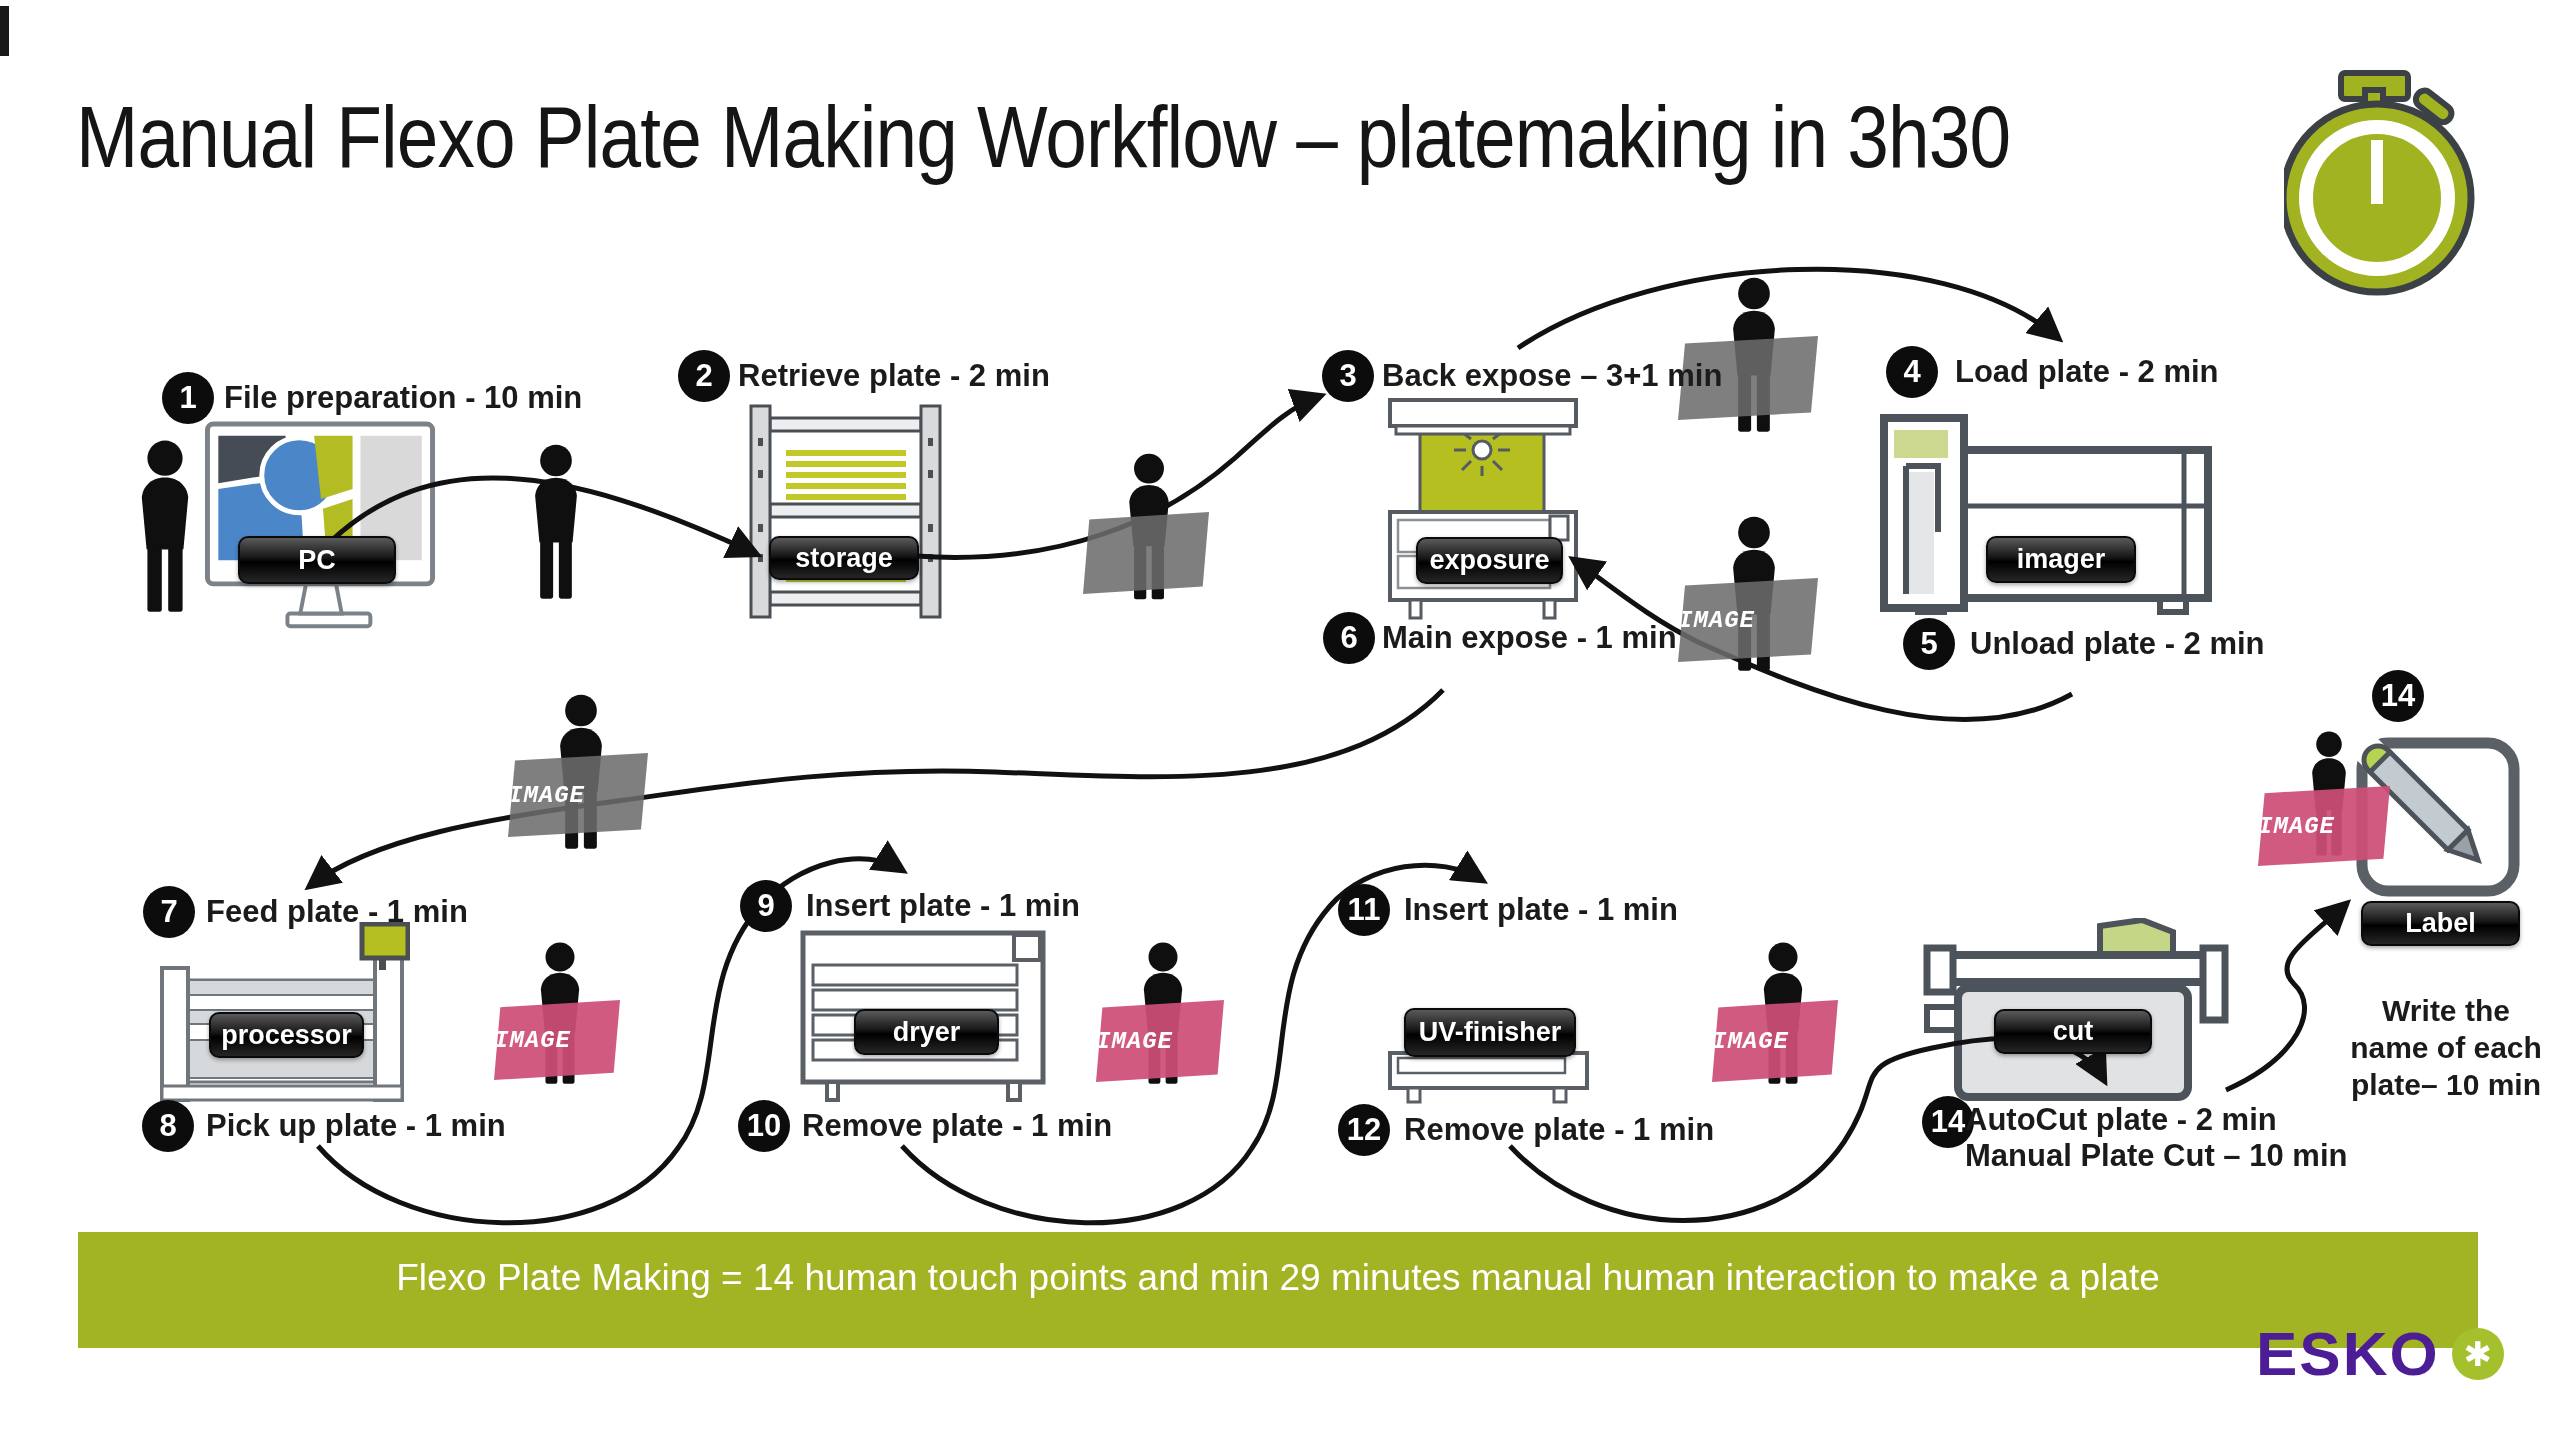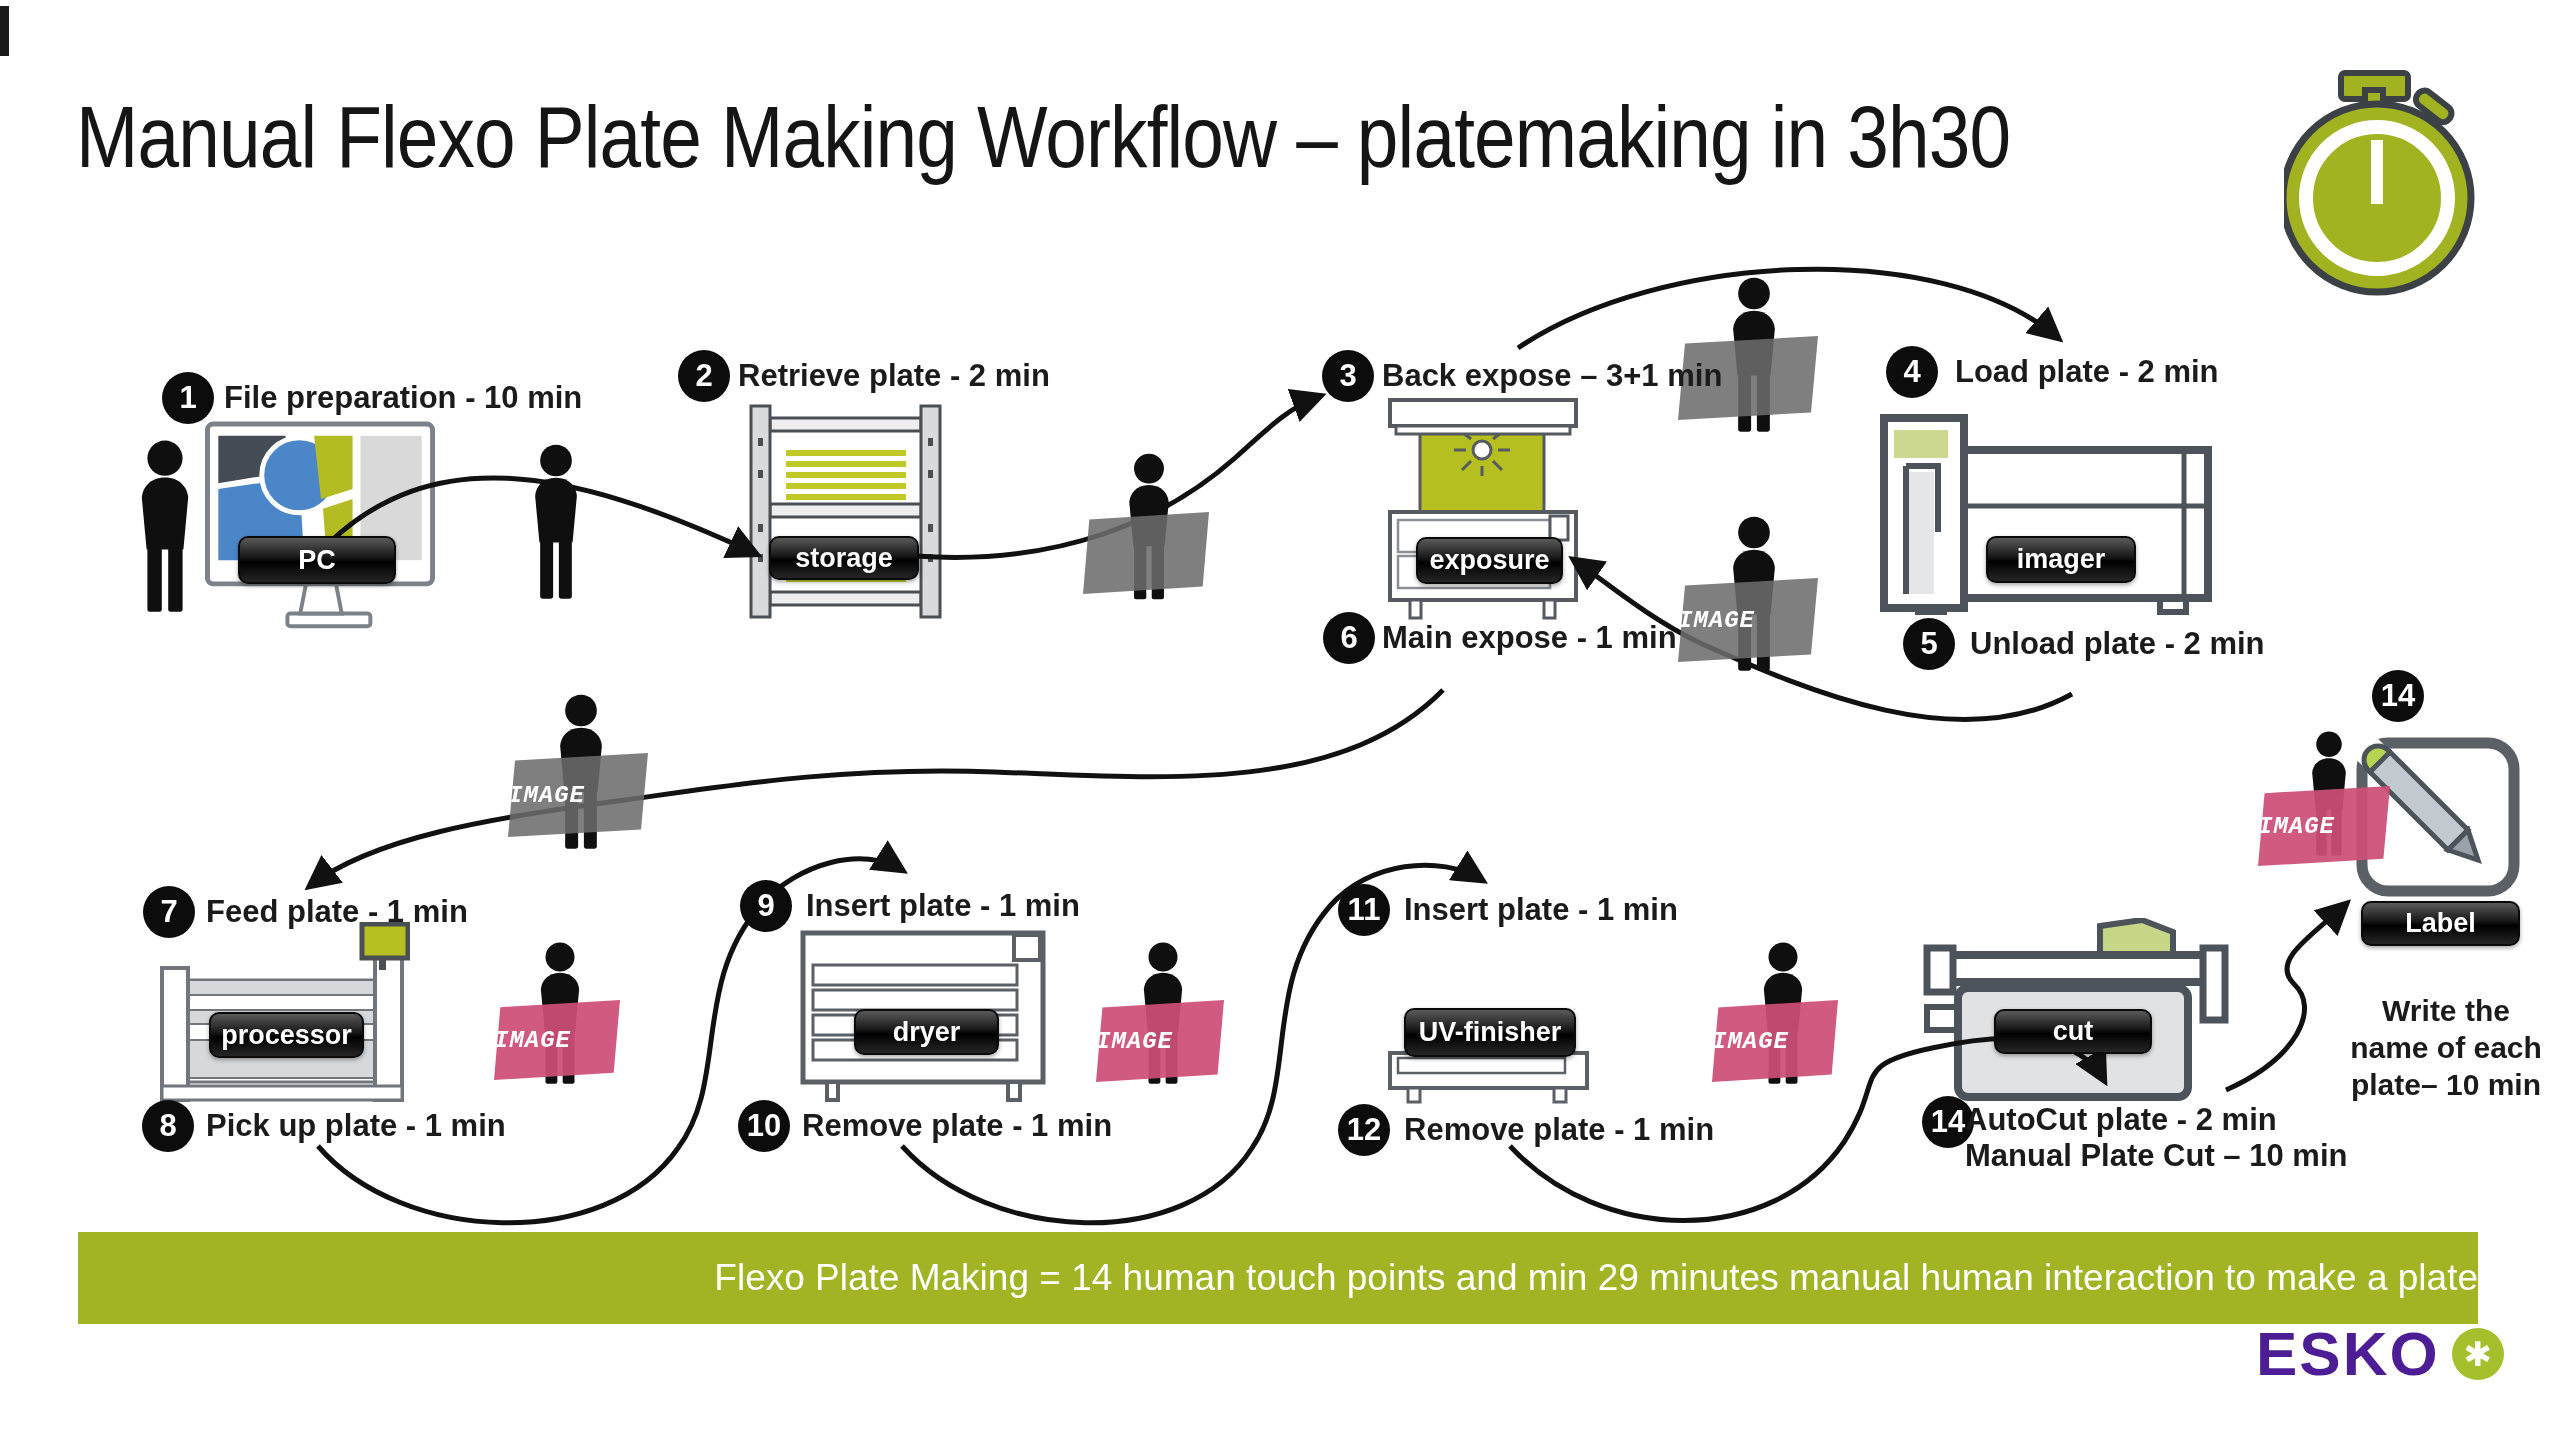--- a/index.html
+++ b/index.html
@@ -15,22 +15,22 @@
         border:2px solid #0a0a0a;border-radius:10px;color:#fff;font-weight:bold;font-size:27px;
         display:flex;align-items:center;justify-content:center;z-index:40;box-shadow:0 2px 4px rgba(0,0,0,.35);}
   .machine{position:absolute;z-index:10;}
   #arrows{position:absolute;left:0;top:0;z-index:20;}
   .person{position:absolute;z-index:25;}
   .plate{position:absolute;z-index:26;display:flex;align-items:center;justify-content:flex-start;
          clip-path:polygon(5% 9%,100% 0%,95% 91%,0% 100%);font-family:Liberation Mono, monospace;}
   .plate.gray{background:rgba(108,108,108,.87);}
   .plate.pink{background:rgba(206,77,118,.93);}
   .plate-label{color:#fff;font-style:italic;font-weight:bold;font-size:24px;letter-spacing:1px;}
-  .footer-bar{position:absolute;left:78px;top:1232px;width:2400px;height:92px;background:#a2b324;
-              color:#fff;font-size:37px;text-align:right;line-height:92px;z-index:30;}
+  .footer-bar{position:absolute;left:78px;top:1232px;width:2400px;height:116px;background:#a2b324;
+              color:#fff;font-size:37px;text-align:center;line-height:92px;z-index:30;}
   .note{position:absolute;font-size:30px;font-weight:600;text-align:center;line-height:37px;z-index:40;color:#1b1b1b;}
   .step13-block{position:absolute;left:1965px;top:1102px;width:300px;text-align:right;z-index:40;}
   .step13-block div{font-size:31px;font-weight:600;line-height:36px;white-space:nowrap;}
   .logo{position:absolute;left:2256px;top:1326px;z-index:30;display:flex;align-items:center;}
   .logo-text{font-size:62px;font-weight:bold;color:#4c1d95;letter-spacing:2px;line-height:56px;}
   .logo-mark{width:52px;height:52px;border-radius:50%;background:#a4c12d;color:#fff;margin-left:12px;
              display:flex;align-items:center;justify-content:center;font-size:34px;}
   .corner-artifact{position:absolute;left:0;top:6px;width:9px;height:50px;background:#1a1a1a;z-index:5;}
 </style>
 </head>

